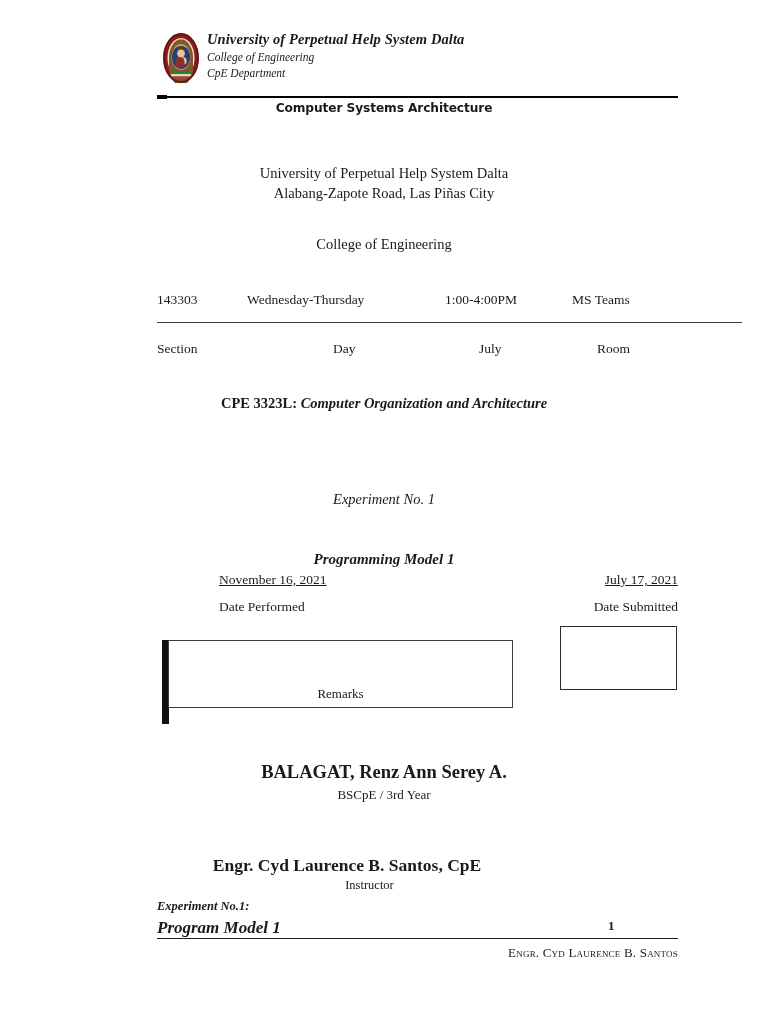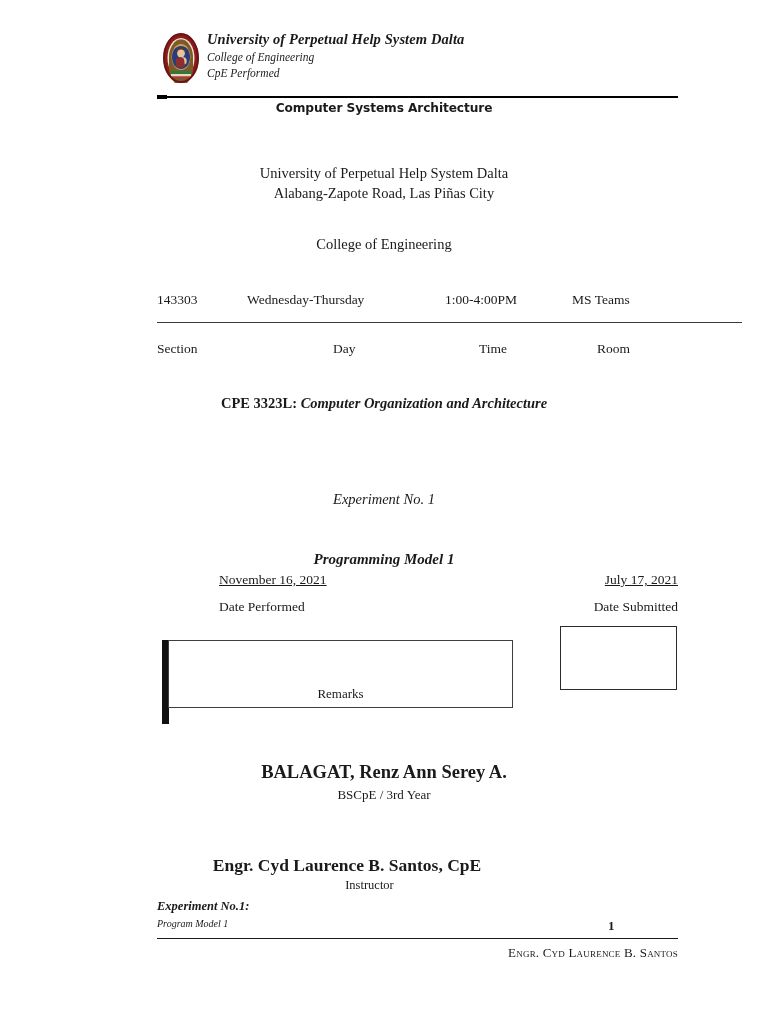--- a/index.html
+++ b/index.html
@@ -306,22 +306,22 @@
     top: 899px;
     font-size: 12.5px;
     font-weight: bold;
     font-style: italic;
     white-space: nowrap;
   }
   .footer-l2 {
     position: absolute;
     left: 157px;
     top: 918px;
-    font-size: 10px;
-    font-weight: normal;
+    font-size: 17px;
+    font-weight: bold;
     font-style: italic;
     white-space: nowrap;
   }
   .footer-page {
     position: absolute;
     left: 608px;
     top: 918px;
     font-size: 13px;
     font-weight: bold;
   }
@@ -363,21 +363,21 @@
         <path d="M13 26 C15 24 19 24 21 26 L22 33 C19 35 15 35 13 33 Z" fill="#8c2f2f"></path>
         <path d="M8 38 L28 38 L28 41 L8 41 Z" fill="#2f7a35"></path>
         <path d="M8 41 L28 41 L28 43.5 L8 43.5 Z" fill="#e4d9c0"></path>
         <path d="M8 43.5 L28 43.5 L28 45.5 L8 45.5 Z" fill="#b33a3a"></path>
         <ellipse cx="18" cy="25" rx="17" ry="24" fill="none" stroke="#6b1414" stroke-width="2"></ellipse>
       </svg>
     </div>
     <div class="lh-text">
       <div class="lh-line1">University of Perpetual Help System Dalta</div>
       <div class="lh-line2">College of Engineering</div>
-      <div class="lh-line3">CpE Performed</div>
+      <div class="lh-line3">CpE Department</div>
     </div>
   </div>
   <div class="header-rule-stub"></div>
   <div class="header-rule"></div>
   <div class="doc-subject">Computer Systems Architecture</div>
 
   <div class="addr addr-1">University of Perpetual Help System Dalta</div>
   <div class="addr addr-2">Alabang-Zapote Road, Las Piñas City</div>
   <div class="college">College of Engineering</div>
 
@@ -385,21 +385,21 @@
     <div class="sched-row sched-values">
       <span class="cell c-section">143303</span>
       <span class="cell c-day">Wednesday-Thursday</span>
       <span class="cell c-time">1:00-4:00PM</span>
       <span class="cell c-room">MS Teams</span>
     </div>
     <div class="sched-rule"></div>
     <div class="sched-row sched-labels">
       <span class="cell-lbl l-section">Section</span>
       <span class="cell-lbl l-day">Day</span>
-      <span class="cell-lbl l-time">Time</span>
+      <span class="cell-lbl l-time">July</span>
       <span class="cell-lbl l-room">Room</span>
     </div>
   </div>
 
   <div class="course">
     <span class="code">CPE 3323L:</span>
     <span class="name">Computer Organization and Architecture</span>
   </div>
 
   <div class="exp-no">Experiment No.  1</div>

